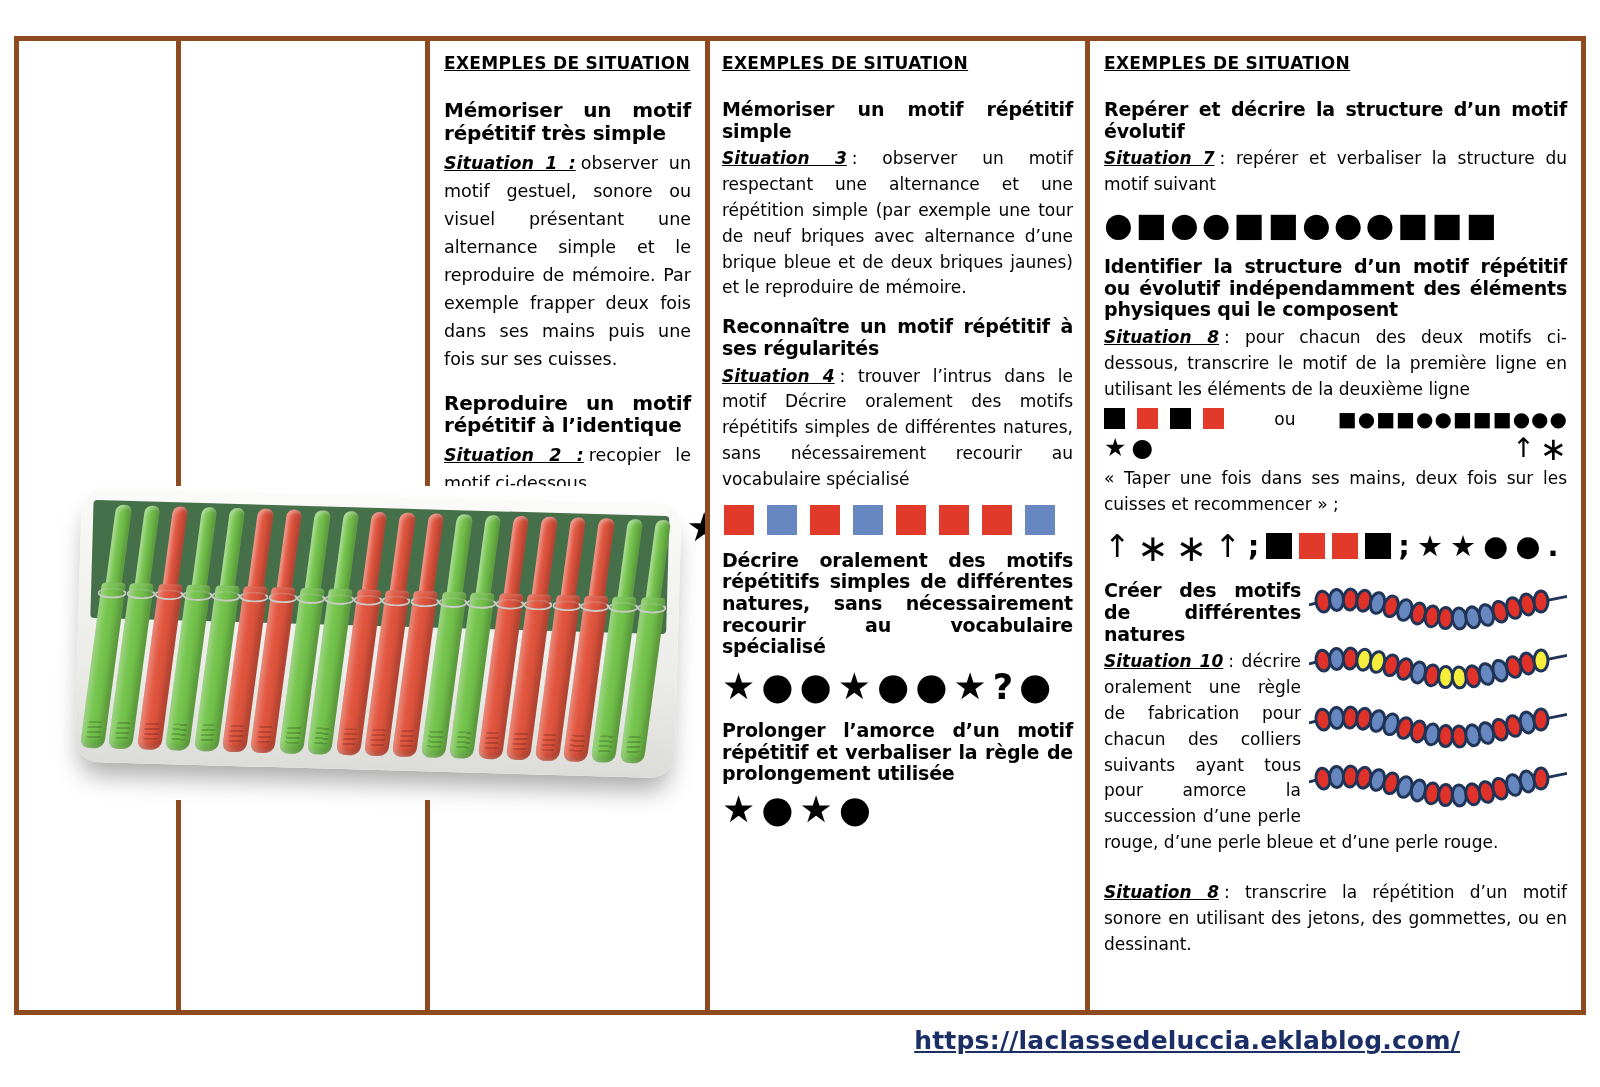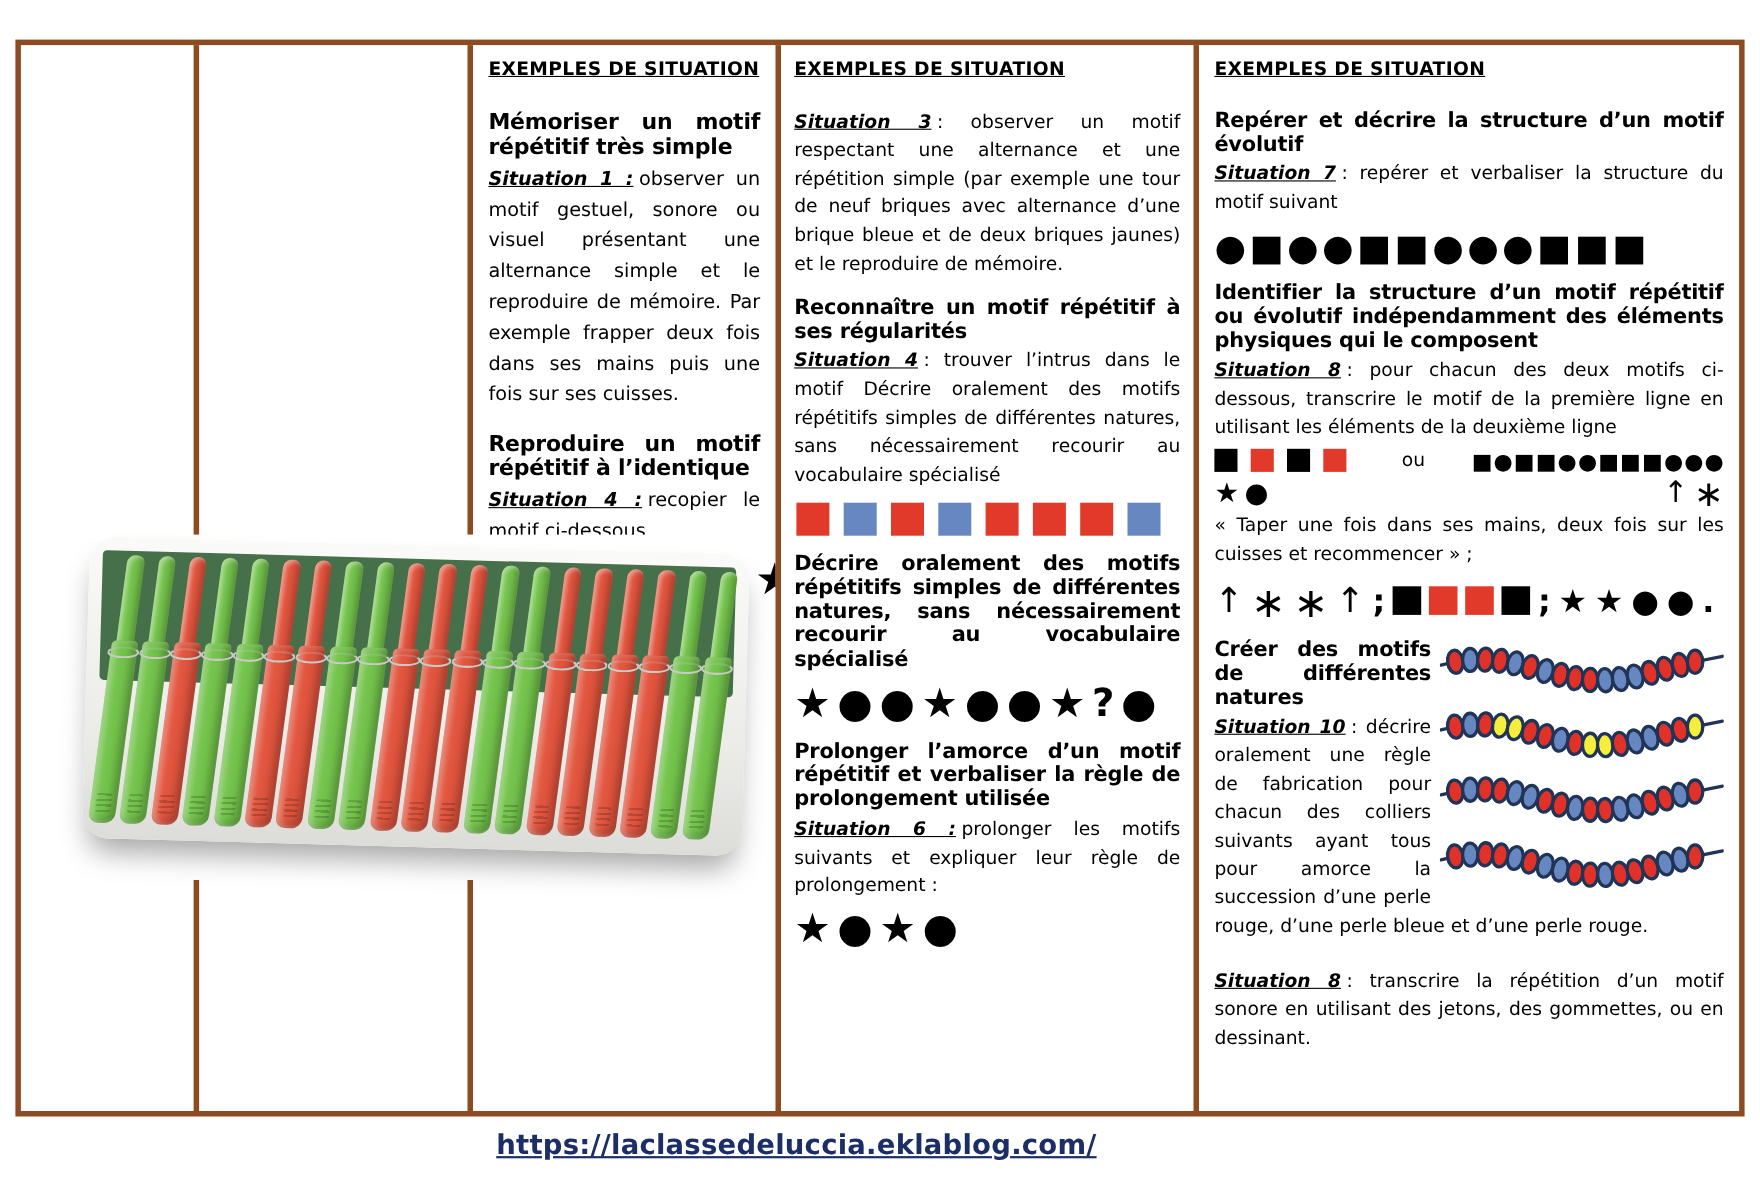--- a/index.html
+++ b/index.html
@@ -60,49 +60,50 @@
   .pin{position:relative;width:24px;height:100%;}
   .p-up{position:absolute;top:0;left:18%;width:64%;height:40%;border-radius:7px 7px 3px 3px;
         box-shadow:inset 3px 2px 4px rgba(255,255,255,.45), inset -4px -2px 6px rgba(0,0,0,.25);}
   .p-low{position:absolute;top:32%;left:0;width:100%;height:68%;border-radius:4px 4px 9px 9px;
         box-shadow:inset 4px 0 6px rgba(255,255,255,.35), inset -5px -3px 8px rgba(0,0,0,.28);}
   .p-low::after{content:"";position:absolute;left:22%;bottom:6%;width:56%;height:10%;
         background:repeating-linear-gradient(180deg, rgba(0,0,0,.18) 0 2px, transparent 2px 5px);border-radius:2px;}
   .p-wire{position:absolute;top:34%;left:-12%;width:122%;height:11px;border:2.5px solid #c9c9c5;
         border-top-color:rgba(201,201,197,.25);border-radius:50%;box-sizing:border-box;}
   
-  .footer-wrap{position:absolute;top:1026px;left:0;width:1448px;text-align:center;}
+  .footer-wrap{position:absolute;top:1026px;left:12px;width:1448px;text-align:right;}
   a.url{color:var(--url_navy);font-weight:bold;font-size:25px;text-decoration:underline;letter-spacing:.2px;}
 </style>
 </head>
 <body>
 
 <div class="table">
   <div class="cell c0"></div>
   <div class="cell c1"></div>
 
   <div class="cell c2">
     <div class="hdr">EXEMPLES DE SITUATION</div>
     <div class="h">Mémoriser un motif répétitif très simple</div>
     <p class="body"><span class="sit">Situation 1 :</span><span>observer un motif gestuel, sonore ou visuel présentant une alternance simple et le reproduire de mémoire. Par exemple frapper deux fois dans ses mains puis une fois sur ses cuisses.</span></p>
     <div class="h">Reproduire un motif répétitif à l’identique</div>
-    <p class="body"><span class="sit">Situation 4 :</span><span>recopier le motif ci-dessous</span></p>
+    <p class="body"><span class="sit">Situation 2 :</span><span>recopier le motif ci-dessous</span></p>
     <div class="shape-row row-sit2">
         <span class="glyph">★</span>
         <span class="glyph">●</span>
         <span class="glyph">★</span>
         <span class="glyph">●</span>
         <span class="glyph">★</span>
         <span class="glyph">●</span>
         <span class="glyph">★</span>
       </div>
   </div>
 
   <div class="cell c3">
     <div class="hdr">EXEMPLES DE SITUATION</div>
+    <div class="h">Mémoriser un motif répétitif simple</div>
     <p class="body"><span class="sit">Situation 3</span><span>: observer un motif respectant une alternance et une répétition simple (par exemple une tour de neuf briques avec alternance d’une brique bleue et de deux briques jaunes) et le reproduire de mémoire.</span></p>
     <div class="h">Reconnaître un motif répétitif à ses régularités</div>
     <p class="body"><span class="sit">Situation 4</span><span>: trouver l’intrus dans le motif Décrire oralement des motifs répétitifs simples de différentes natures, sans nécessairement recourir au vocabulaire spécialisé</span></p>
     <div class="shape-row row-sit4">
         <span class="blk" style="background: rgb(226, 58, 42);"></span>
         <span class="blk" style="background: rgb(102, 135, 192);"></span>
         <span class="blk" style="background: rgb(226, 58, 42);"></span>
         <span class="blk" style="background: rgb(102, 135, 192);"></span>
         <span class="blk" style="background: rgb(226, 58, 42);"></span>
         <span class="blk" style="background: rgb(226, 58, 42);"></span>
@@ -115,21 +116,20 @@
         <span class="glyph">●</span>
         <span class="glyph">●</span>
         <span class="glyph">★</span>
         <span class="glyph">●</span>
         <span class="glyph">●</span>
         <span class="glyph">★</span>
         <span class="glyph qmark">?</span>
         <span class="glyph">●</span>
       </div>
     <div class="h">Prolonger l’amorce d’un motif répétitif et verbaliser la règle de prolongement utilisée</div>
-    <p class="body"><span class="sit">Situation 6 :</span><span>prolonger les motifs suivants et expliquer leur règle de prolongement :</span></p>
     <div class="shape-row row-sit6">
         <span class="glyph">★</span>
         <span class="glyph">●</span>
         <span class="glyph">★</span>
         <span class="glyph">●</span>
       </div>
 
   </div>
 
   <div class="cell c4">

